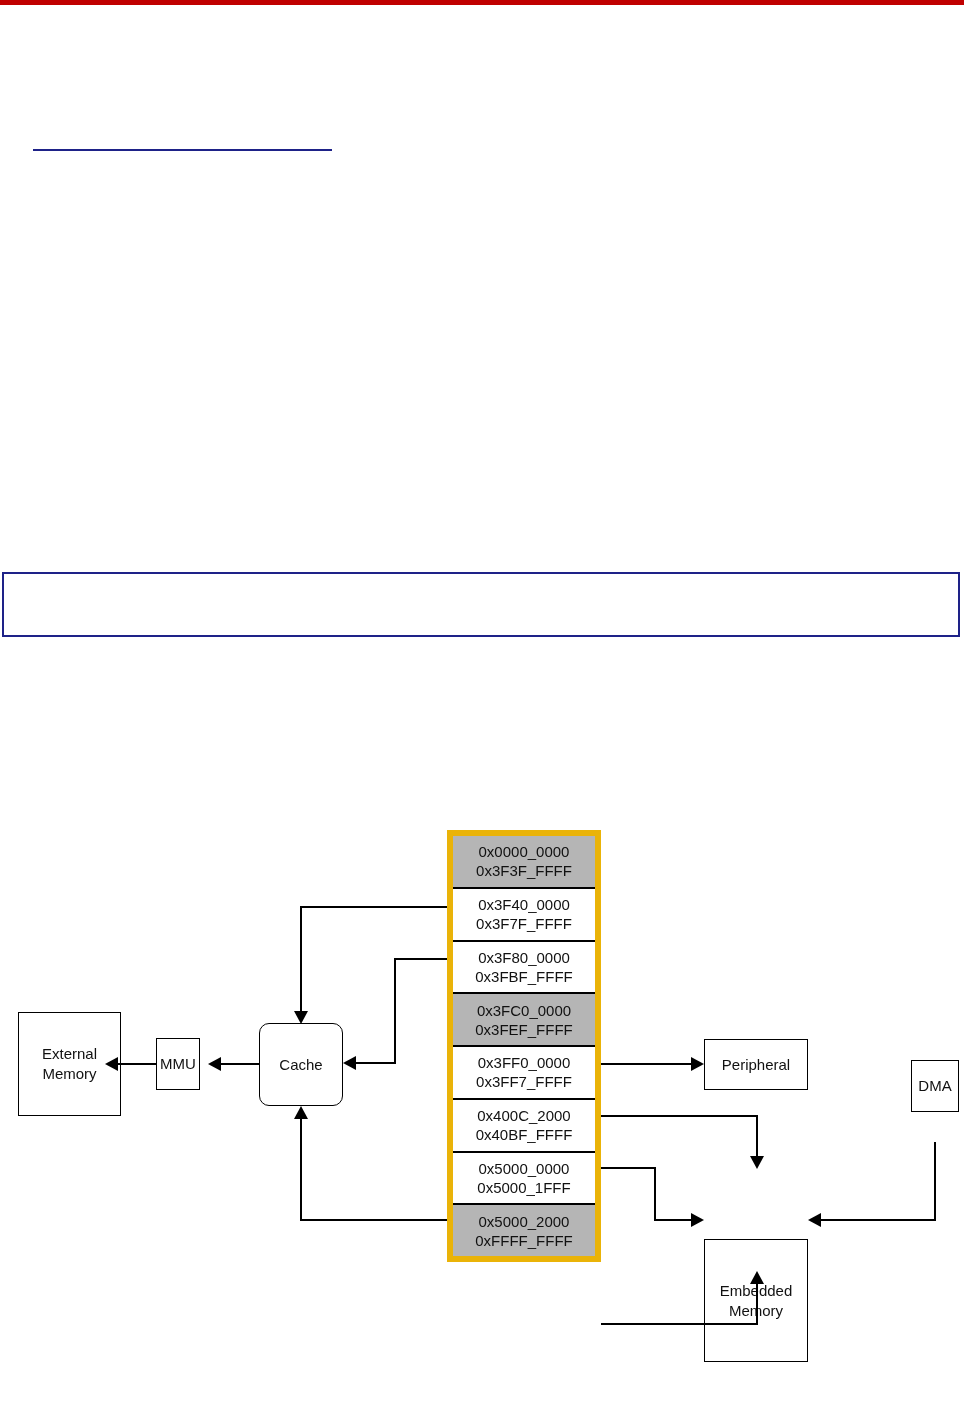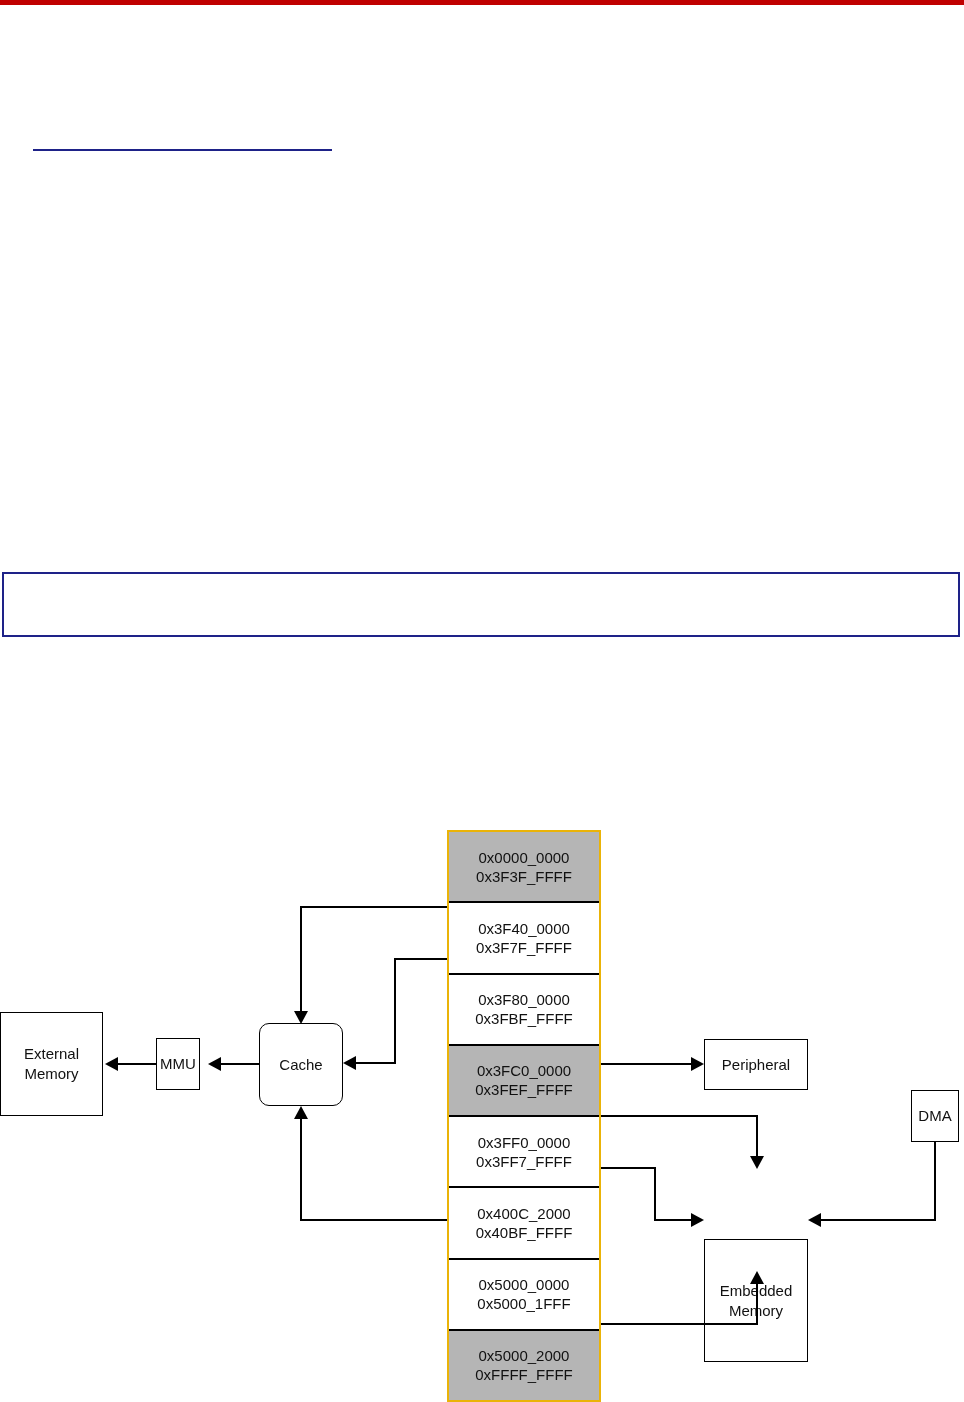--- a/index.html
+++ b/index.html
@@ -10,29 +10,29 @@
   body{background:#888;font-family:"Liberation Sans",sans-serif;}
   .page{position:relative;width:964px;height:1402px;background:#fff;overflow:hidden;margin:0 auto;}
 
   .header-rule{position:absolute;left:0;top:0;width:964px;height:5px;background:var(--header-rule);}
   .link-underline{position:absolute;left:33px;top:149px;width:299px;height:2px;background:var(--link-navy);cursor:pointer;}
   .note-box{position:absolute;left:2px;top:572px;width:958px;height:65px;border:2px solid var(--note-border);background:#fff;}
 
   
   .block{position:absolute;border:1.5px solid #000;background:#fff;display:flex;align-items:center;justify-content:center;
          text-align:center;font-size:15px;line-height:20px;color:#111;white-space:pre-line;}
-  .blk-external{left:0;top:1012px;width:103px;height:104px;}
+  .blk-external{left:18px;top:1012px;width:103px;height:104px;}
   .blk-mmu{left:156px;top:1038px;width:44px;height:52px;}
   .blk-cache{left:259px;top:1023px;width:84px;height:83px;border-radius:10px;}
   .blk-peripheral{left:704px;top:1039px;width:104px;height:51px;}
-  .blk-dma{left:911px;top:1090px;width:48px;height:52px;}
+  .blk-dma{left:911px;top:1060px;width:48px;height:52px;}
   .blk-embedded{left:704px;top:1239px;width:104px;height:123px;}
 
   
-  .mem-col{position:absolute;left:447px;top:830px;width:154px;height:572px;border:2px solid #eab308;
+  .mem-col{position:absolute;left:447px;top:830px;width:154px;height:432px;border:6px solid #eab308;
            display:flex;flex-direction:column;background:#fff;}
   .mem-cell{flex:1;display:flex;flex-direction:column;align-items:center;justify-content:center;
             font-size:15px;line-height:19px;color:#111;}
   .mem-cell:not(:last-child){border-bottom:2px solid #000;}
   .mem-cell.shaded{background:var(--cell-gray);}
 
   
   .ln{position:absolute;background:var(--line-black);}
   
   .arr{position:absolute;width:0;height:0;}

